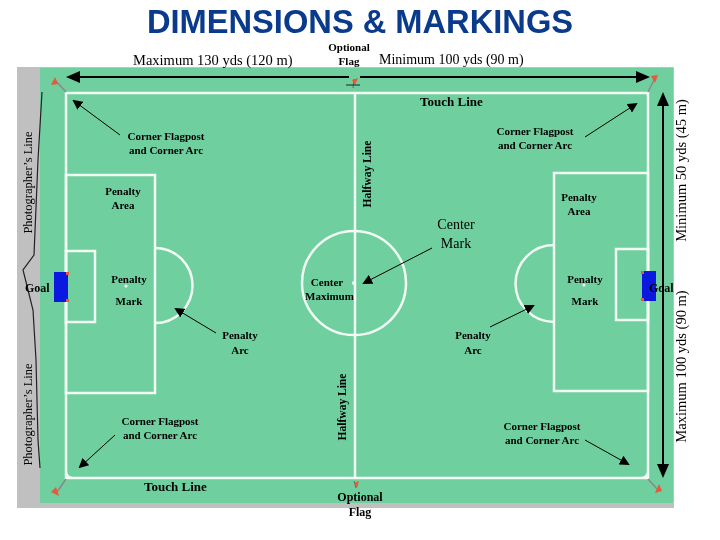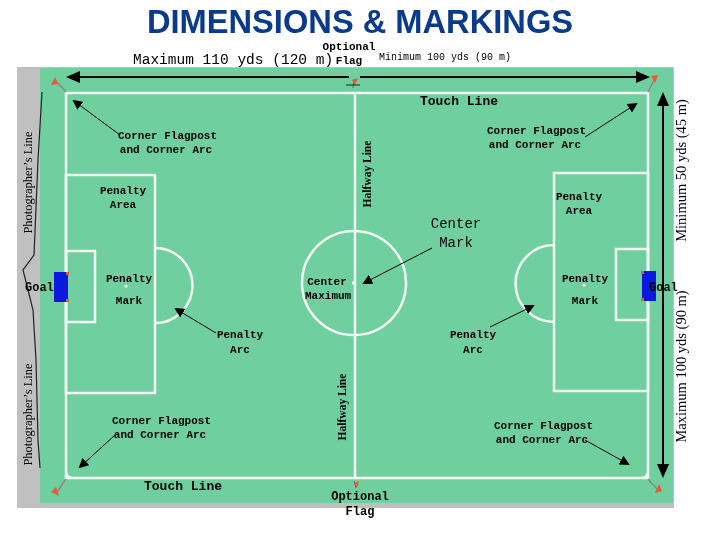--- a/index.html
+++ b/index.html
@@ -2,21 +2,21 @@
 <html><head>
 <meta charset="utf-8">
 <style>
   html, body { margin: 0; padding: 0; background: #ffffff; }
   body { width: 720px; height: 540px; position: relative; overflow: hidden; font-family: "Liberation Serif", serif; }
   .title {
     position: absolute; left: 0; top: 2px; width: 720px; text-align: center;
     font-family: "Liberation Sans", sans-serif; font-weight: bold; font-size: 34px;
     color: #0a3a8c; letter-spacing: 0px; transform: scaleX(0.96);
   }
-  .lbl { position: absolute; color: #000; font-family: Liberation Mono, monospace; white-space: nowrap; }
+  .lbl { position: absolute; color: #000; font-family: Liberation Serif, serif; white-space: nowrap; }
   .b { font-weight: bold; }
   .c { text-align: center; }
   svg { position: absolute; left: 0; top: 0; }
   .vtxt { position: absolute; white-space: nowrap; font-family: "Liberation Serif", serif; color: #000; transform-origin: center center; }
 </style>
 </head>
 <body>
 
 <div class="title">DIMENSIONS &amp; MARKINGS</div>
 
@@ -102,22 +102,22 @@
 
   <line x1="120" y1="135" x2="74" y2="101" stroke="#000" stroke-width="1" marker-end="url(#ah)"></line>
   <line x1="585" y1="137" x2="636" y2="104" stroke="#000" stroke-width="1" marker-end="url(#ah)"></line>
   <line x1="115" y1="435" x2="80" y2="467" stroke="#000" stroke-width="1" marker-end="url(#ah)"></line>
   <line x1="585" y1="440" x2="628" y2="464" stroke="#000" stroke-width="1" marker-end="url(#ah)"></line>
   <line x1="432" y1="248" x2="364" y2="283" stroke="#000" stroke-width="1" marker-end="url(#ah)"></line>
   <line x1="216" y1="333" x2="176" y2="309" stroke="#000" stroke-width="1" marker-end="url(#ah)"></line>
   <line x1="490" y1="327" x2="533" y2="306" stroke="#000" stroke-width="1" marker-end="url(#ah)"></line>
 </svg>
 
-<div class="lbl" style="left:133px; top:52px; font-size:14.5px;">Maximum 110 yds (120 m)</div>
-<div class="lbl" style="left:379px; top:52px; font-size:10px;">Minimum 100 yds (90 m)</div>
+<div class="lbl" style="left:133px; top:52px; font-size:14.5px;">Maximum 130 yds (120 m)</div>
+<div class="lbl" style="left:379px; top:52px; font-size:14px;">Minimum 100 yds (90 m)</div>
 
 <div class="lbl b c" style="left:322px; top:40px; width:54px; font-size:11px; line-height:14px;">
   <div>Optional</div>
   <div>Flag</div>
 </div>
 <div class="lbl b c" style="left:331px; top:490px; width:58px; font-size:12px; line-height:15px;">
   <div>Optional</div>
   <div>Flag</div>
 </div>
 

